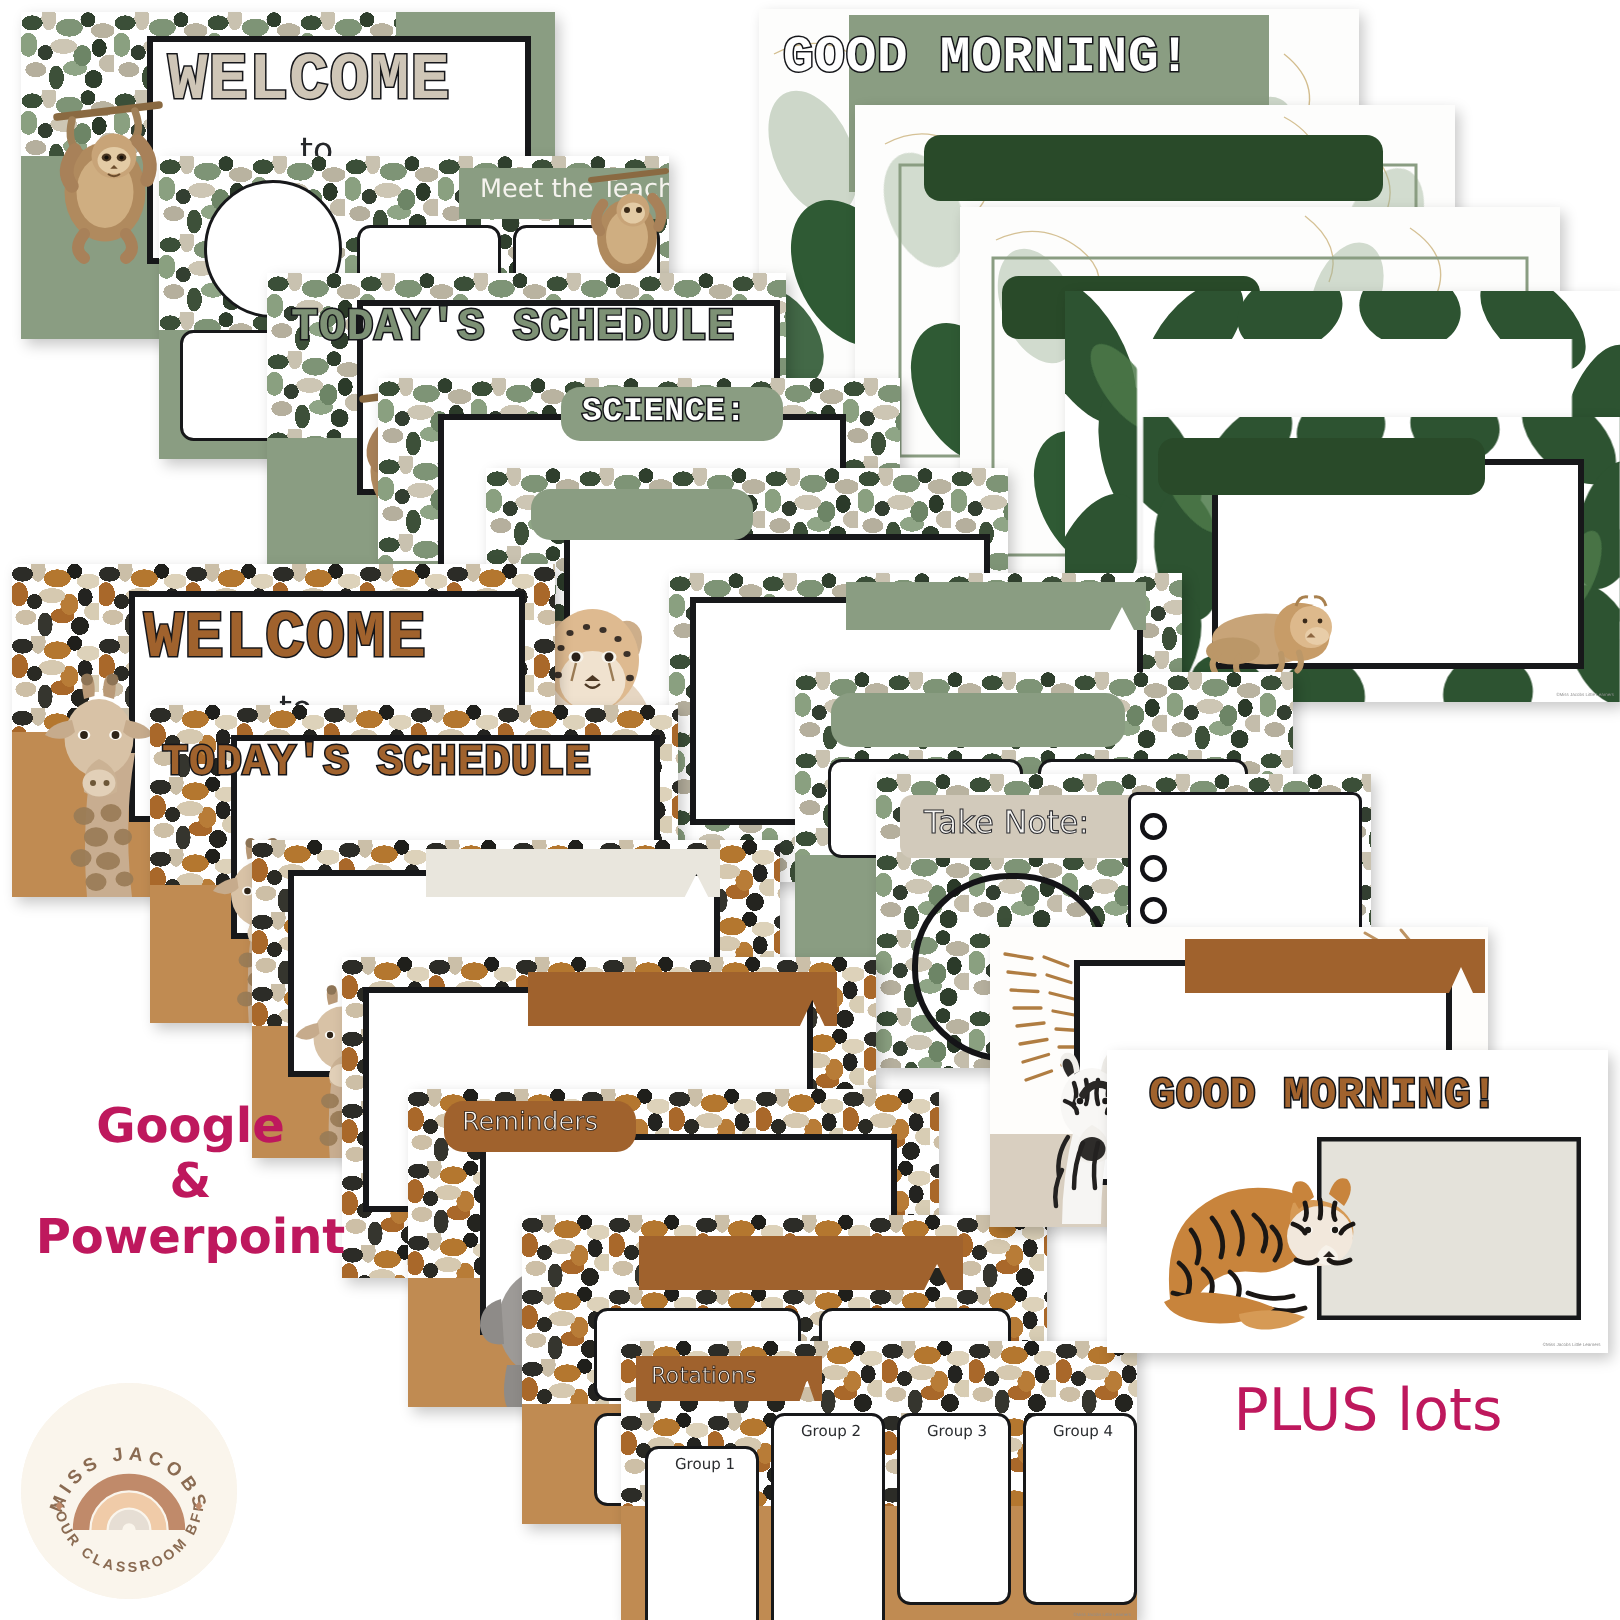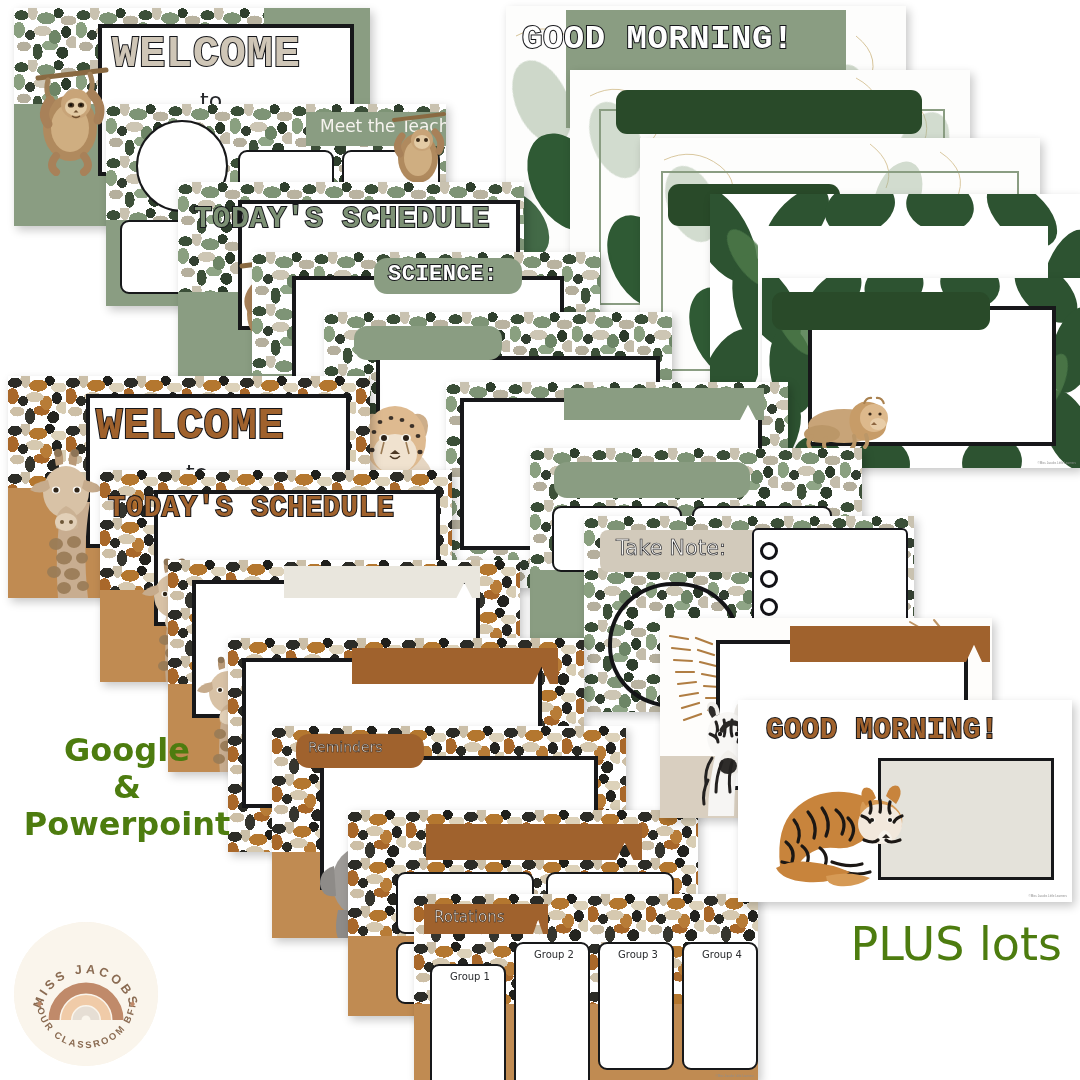--- a/index.html
+++ b/index.html
@@ -105,21 +105,21 @@
     position:absolute; font-family:"DejaVu Sans", sans-serif; font-weight:400;
     white-space:nowrap; line-height:1;
   }
   .sub-to { position:absolute; font-family:"DejaVu Sans", sans-serif; color:#26282b; }
 
   
   .promo {
     position:absolute;
     font-family:"DejaVu Sans", sans-serif;
     font-weight:700;
-    color:#4d7c0f;
+    color:#be185d;
     text-align:center;
     line-height:1.16;
   }
 
   
   .logo { position:absolute; border-radius:50%; background:#faf5ec; }
   .logo svg { display:block; }
 
   
   .animal { position:absolute; }
@@ -572,21 +572,21 @@
   <div class="slide pat-tan" style="left:228px; top:638px; width:356px; height:214px;">
     <div class="blkframe" style="left:14px; top:20px; width:300px; height:150px;"></div>
     <div class="band-brown ribbon" style="left:124px; top:10px; width:206px; height:36px;"></div>
   </div>
 
   <div class="slide pat-tan" style="left:272px; top:726px; width:354px; height:212px;">
     <div style="position:absolute; left:0; top:126px; width:118px; height:86px; background:#c08b52;"></div>
     <div style="position:absolute; left:296px; top:90px; width:58px; height:122px; background:#c08b52;"></div>
     <div class="blkframe" style="left:48px; top:30px; width:278px; height:134px;"></div>
     <div class="pill-brown" style="left:24px; top:8px; width:128px; height:34px;"></div>
-    <div class="script" style="left:36px; top:14px; font-size:14px; color:#f8f5f0; -webkit-text-stroke:0.6px #36261a;">Reminders</div>
+    <div class="script" style="left:36px; top:14px; font-size:17px; color:#f8f5f0; -webkit-text-stroke:0.6px #36261a;">Reminders</div>
 
     <div class="animal" style="left:44px; top:96px;">
       <svg width="100" height="118" viewBox="0 0 100 118">
         <ellipse cx="48" cy="60" rx="32" ry="36" fill="#9d9a97"></ellipse>
         <path d="M62 30 q22 -4 26 14 q4 22 -12 28 q-16 4 -20 -14z" fill="#a8a5a1"></path>
         <ellipse cx="76" cy="48" rx="16" ry="20" fill="#b4b1ad"></ellipse>
         <path d="M72 64 q8 22 2 40 q-4 10 -12 8 q-6 -2 -2 -14 q8 -20 2 -34z" fill="#a09d99"></path>
         <path d="M68 70 q10 14 18 12" stroke="#e8e3da" stroke-width="5" fill="none" stroke-linecap="round"></path>
         <path d="M70 78 q12 14 22 10" stroke="#e8e3da" stroke-width="5" fill="none" stroke-linecap="round"></path>
         <circle cx="78" cy="42" r="2.6" fill="#3a3734"></circle>
@@ -703,21 +703,21 @@
     </div>
     <div class="tiny-credit" style="right:5px; bottom:4px;">©Miss Jacobs Little Learners</div>
   </div>
 
   <div class="promo" style="left:16px; top:732px; width:222px; font-size:32px;">
     <div>Google</div>
     <div>&amp;</div>
     <div>Powerpoint</div>
   </div>
 
-  <div class="promo" style="left:762px; top:918px; width:300px; font-size:46px; font-weight:400;text-align:right;">
+  <div class="promo" style="left:762px; top:918px; width:300px; font-size:39px; font-weight:400;">
     <div>PLUS lots</div>
   </div>
 
   <div class="logo" style="left:14px; top:922px; width:144px; height:144px;">
     <svg width="144" height="144" viewBox="0 0 144 144">
       <circle cx="72" cy="72" r="72" fill="#faf5ec"></circle>
       <path id="arcTop" d="M 28 84 A 46 46 0 0 1 116 84" fill="none"></path>
       <path id="arcBot" d="M 22 76 A 50 50 0 0 0 122 76" fill="none"></path>
       <g fill="none" stroke-linecap="butt">
         <path d="M40 98 a32 32 0 0 1 64 0" stroke="#c08a6a" stroke-width="11"></path>

